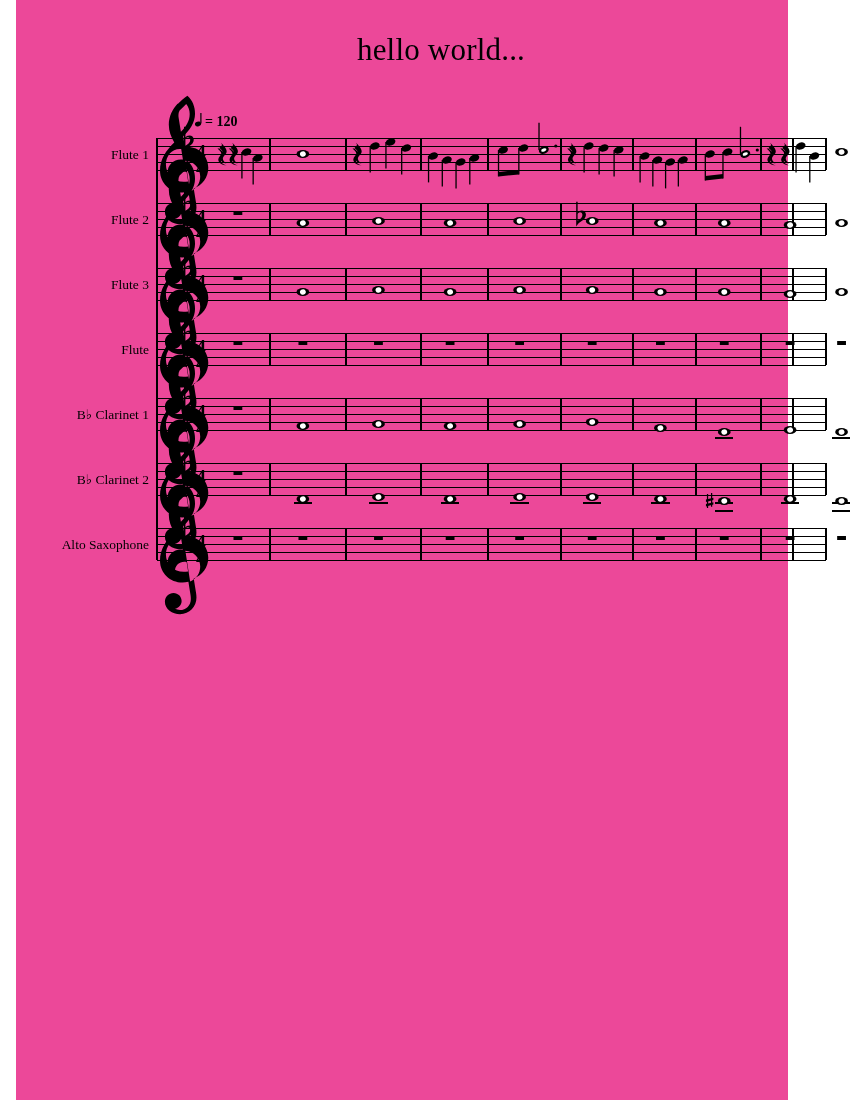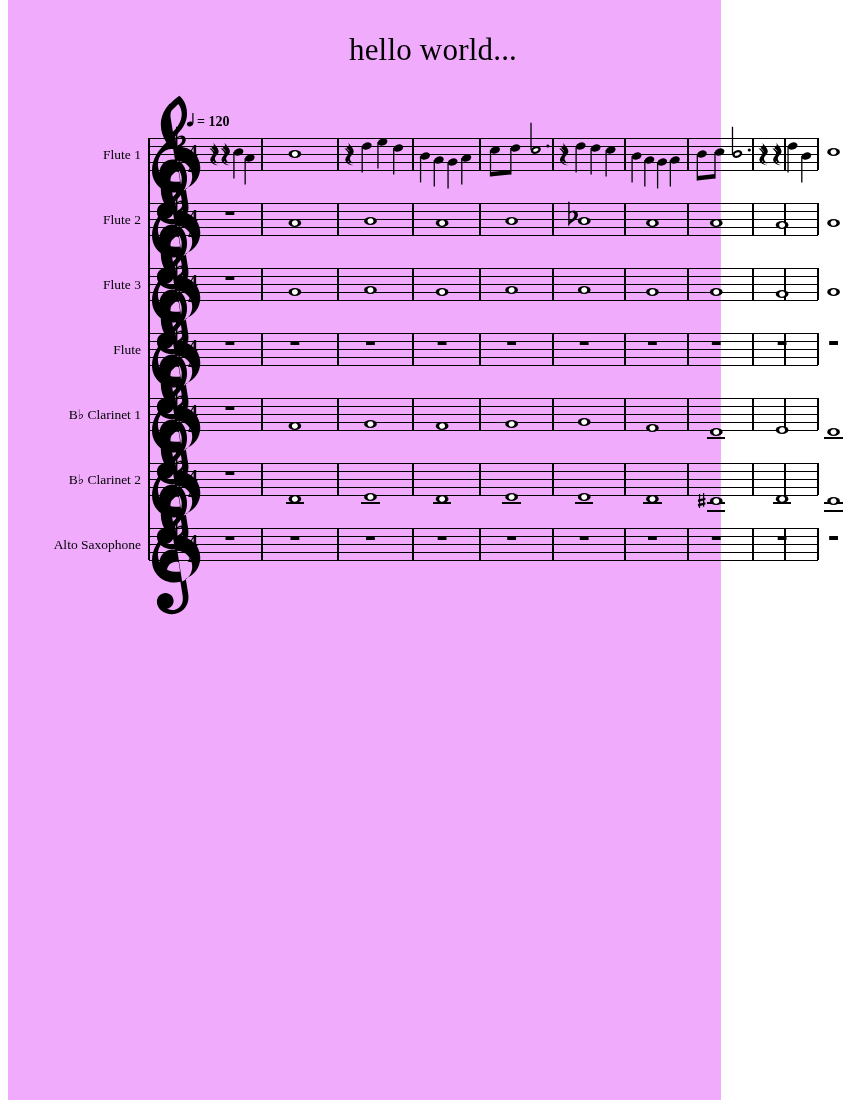--- a/index.html
+++ b/index.html
@@ -9,24 +9,24 @@
   }
   body {
     width: 850px;
     height: 1100px;
     position: relative;
     font-family: "Liberation Serif", "DejaVu Serif", serif;
     overflow: hidden;
   }
   #page {
     position: absolute;
-    left: 8px; top: 0;
-    width: 713px;
+    left: 16px; top: 0;
+    width: 772px;
     height: 1100px;
-    background: #f0abfc;
+    background: #ec4899;
   }
   #title {
     position: absolute;
     left: 0;
     top: 32px;
     width: 850px;
     text-align: center;
     font-family: "Liberation Serif", "DejaVu Serif", serif;
     font-size: 31px;
     font-weight: 400;

